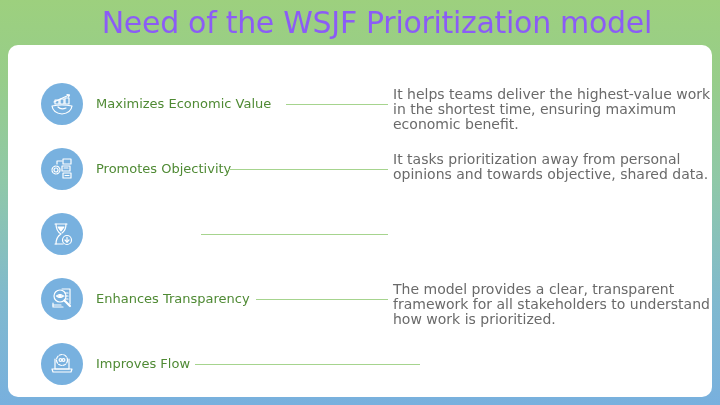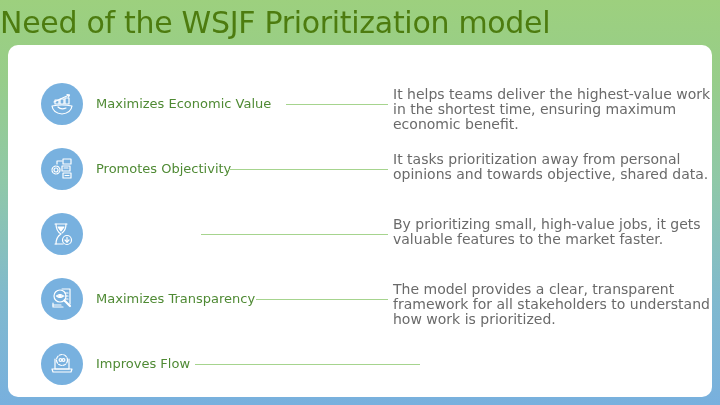--- a/index.html
+++ b/index.html
@@ -2,22 +2,22 @@
 <html><head>
 <meta charset="utf-8">
 <style>
   html, body { margin: 0; padding: 0; }
   body {
     width: 720px; height: 405px; overflow: hidden; position: relative;
     background: linear-gradient(180deg, #9dd07e 0%, #97cd8a 20%, #8fc8a8 45%, #80b9cf 75%, #78b0de 100%);
     font-family: "Liberation Sans", "DejaVu Sans", sans-serif;
   }
   .title {
-    position: absolute; left: 0; top: 4px; width: 652px; text-align: left;
-    font-size: 30px; color: #4d7c0f; font-weight: 500; letter-spacing: -0.3px;
+    position: absolute; left: 0; top: 4px; width: 652px; text-align: right;
+    font-size: 30px; color: #8b5cf6; font-weight: 500; letter-spacing: -0.3px;
     font-family: "DejaVu Sans", sans-serif;
     line-height: 38px;
   }
   .card {
     position: absolute; left: 8px; top: 45px; width: 704px; height: 352px;
     background: #ffffff; border-radius: 10px;
   }
   .row { position: absolute; left: 12px; width: 704px; height: 46px; margin-top: 12px; }
   .icon {
     position: absolute; left: 21px; top: 2px; width: 42px; height: 42px;
@@ -95,39 +95,38 @@
         <path d="M17 3 Q17 9 13 12"></path>
         <path d="M9 6 L15 6 L12 10 Z" fill="#fff"></path>
         <circle cx="18" cy="19" r="4.5"></circle>
         <path d="M18 16.5 L18 21"></path>
           <path d="M16 19 L18 21 L20 19"></path>
       </svg>
     </div>
     <div class="line-wrap" style="left:181px;">
         <div class="line"></div>
       </div>
-    <div class="desc">By prioritizing small, high-value jobs, it gets valuable features to the market faster.</div>
   </div>
 
   <div class="row" style="top:219px;">
     <div class="icon">
       <svg viewBox="0 0 26 26" fill="none" stroke="#fff" stroke-width="1.2" stroke-linecap="round" stroke-linejoin="round">
         <path d="M13 3 L21 3 L21 18"></path>
         <path d="M16 7 L19 7"></path>
           <path d="M16 10 L19 10"></path>
           <path d="M17 13 L19 13"></path>
         <path d="M4 17 L4 21 L14 21"></path>
           <path d="M4 19 L12 19"></path>
         <circle cx="11" cy="10" r="6"></circle>
         <path d="M7.5 10 Q11 7 14.5 10 Q11 13 7.5 10 Z"></path>
         <circle cx="11" cy="10" r="1.3" fill="#fff"></circle>
         <path d="M15.5 14.5 L21 20" stroke-width="2.2"></path>
       </svg>
     </div>
-    <div class="label">Maximizes Transparency</div>
+    <div class="label">Enhances Transparency</div>
     <div class="line-wrap" style="left:236px;">
         <div class="line"></div>
       </div>
     <div class="desc">The model provides a clear, transparent framework for all stakeholders to understand how work is prioritized.</div>
   </div>
 
   <div class="row" style="top:284px;padding-left:32px;">
     <div class="icon">
       <svg viewBox="0 0 26 26" fill="none" stroke="#fff" stroke-width="1.2" stroke-linecap="round" stroke-linejoin="round">
         <path d="M6 8 L6 18 L20 18 L20 8"></path>

